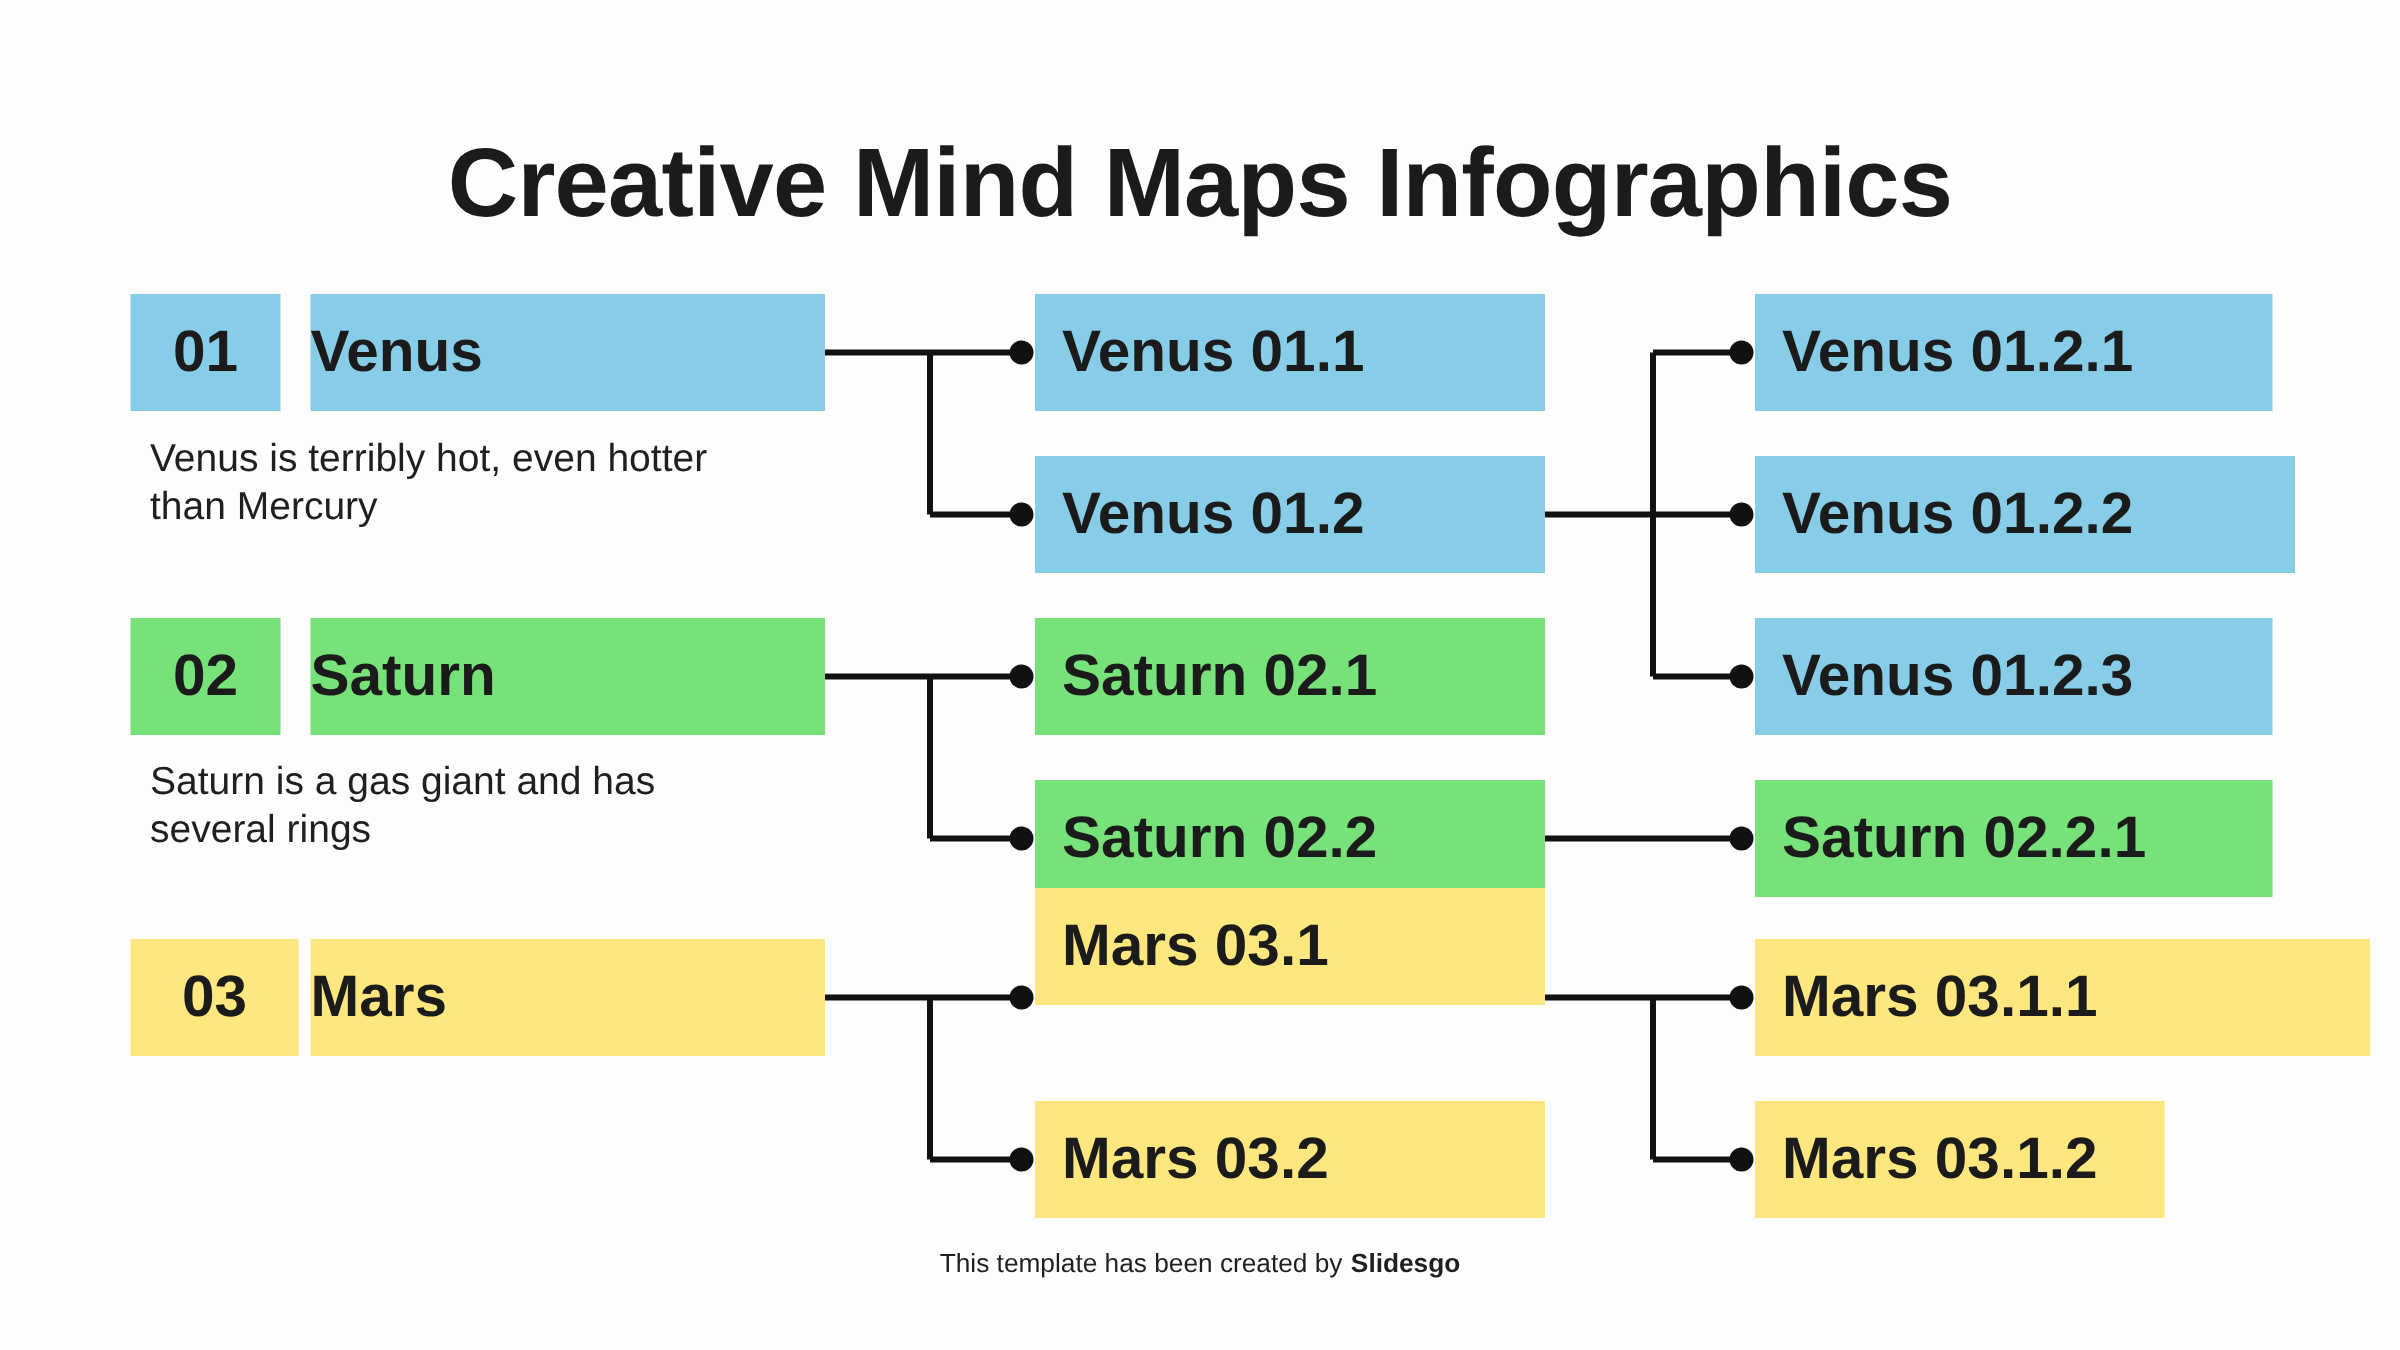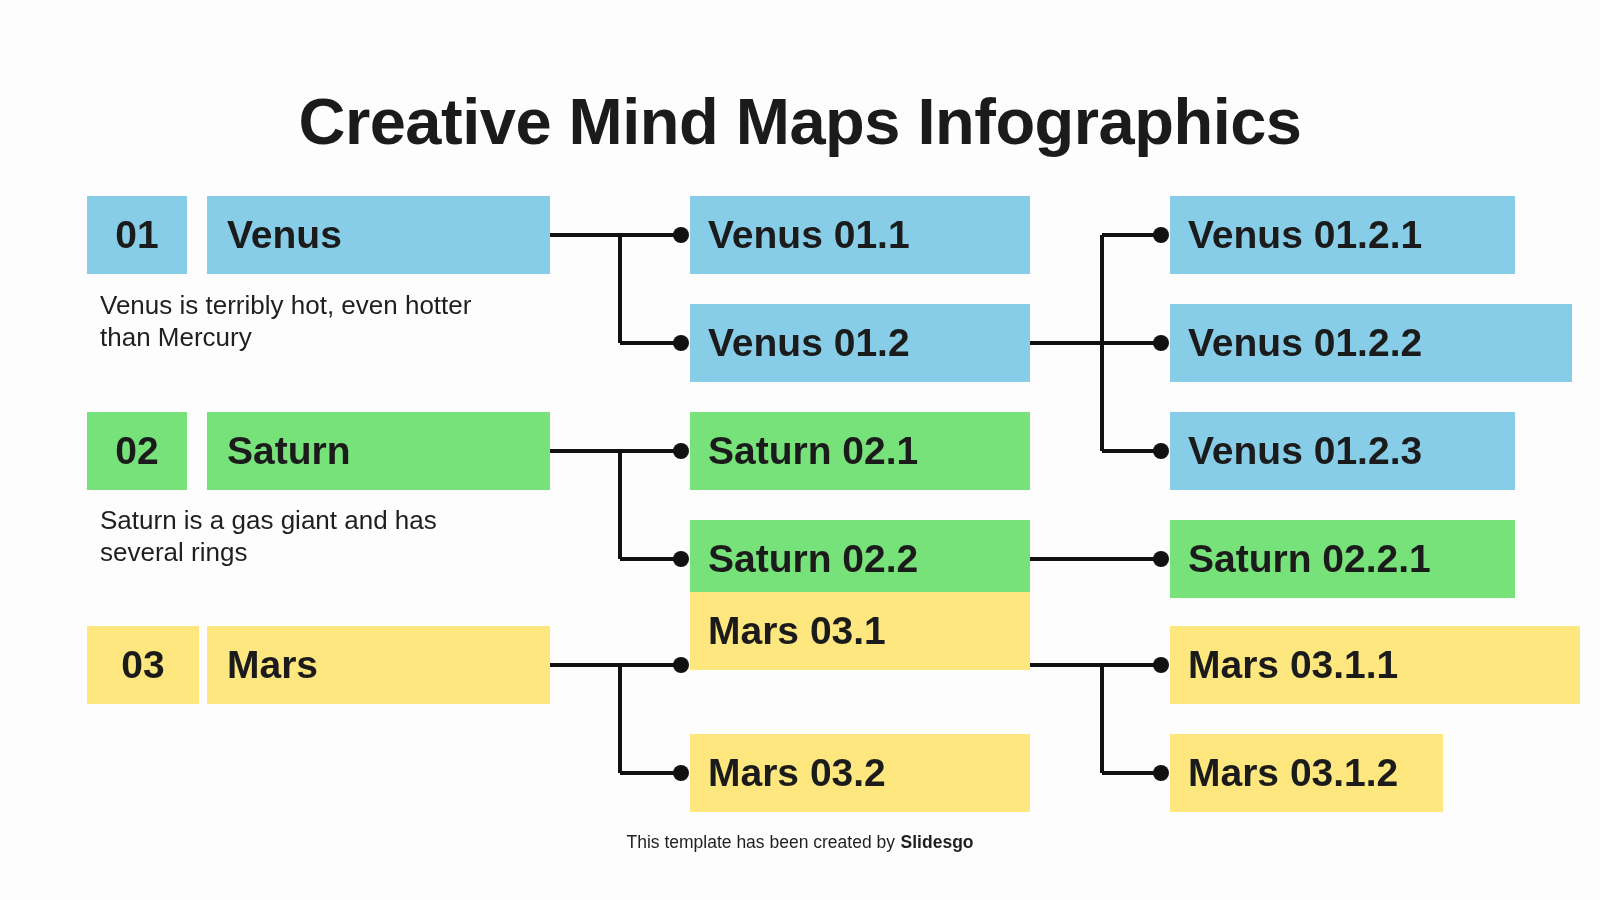--- a/index.html
+++ b/index.html
@@ -40,21 +40,21 @@
   .node{
     position:absolute;
     height:78px;
     display:flex;
     align-items:center;
     font-weight:bold;
     font-size:39px;
     color:var(--text);
   }
   .node.num{justify-content:center;}
-  .node.lbl{padding-left:20px;}
+  .node.lbl{}
   .node.child{padding-left:18px;}
   .bg-venus{background:var(--venus);}
   .bg-saturn{background:var(--saturn);}
   .bg-mars{background:var(--mars);}
   .desc{
     position:absolute;
     left:100px;
     width:410px;
     font-size:26px;
     line-height:1.23;
@@ -107,21 +107,21 @@
 
   <div class="node child bg-venus" style="left:690px;top:196px;width:340px">
     <span>Venus 01.1</span>
   </div>
   <div class="node child bg-venus" style="left:690px;top:304px;width:340px">
     <span>Venus 01.2</span>
   </div>
   <div class="node child bg-venus" style="left:1170px;top:196px;width:345px">
     <span>Venus 01.2.1</span>
   </div>
-  <div class="node child bg-venus" style="left:1170px;top:304px;width:402px">
+  <div class="node child bg-venus" style="left:1170px;top:304px;width:360px">
     <span>Venus 01.2.2</span>
   </div>
   <div class="node child bg-venus" style="left:1170px;top:412px;width:345px">
     <span>Venus 01.2.3</span>
   </div>
 
   <div class="node num bg-saturn" style="left:87px;top:412px;width:100px">
     <span>02</span>
   </div>
   <div class="node lbl bg-saturn" style="left:207px;top:412px;width:343px">

